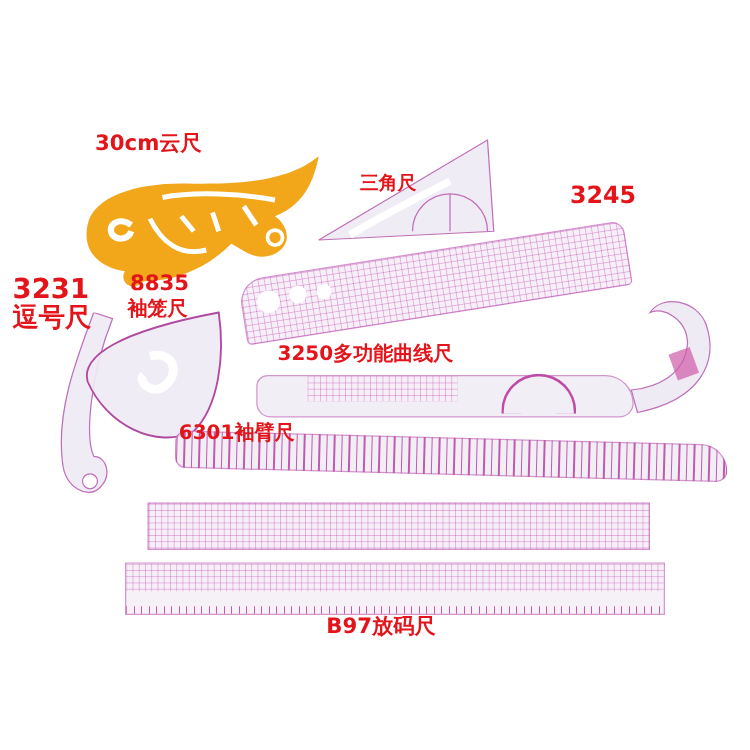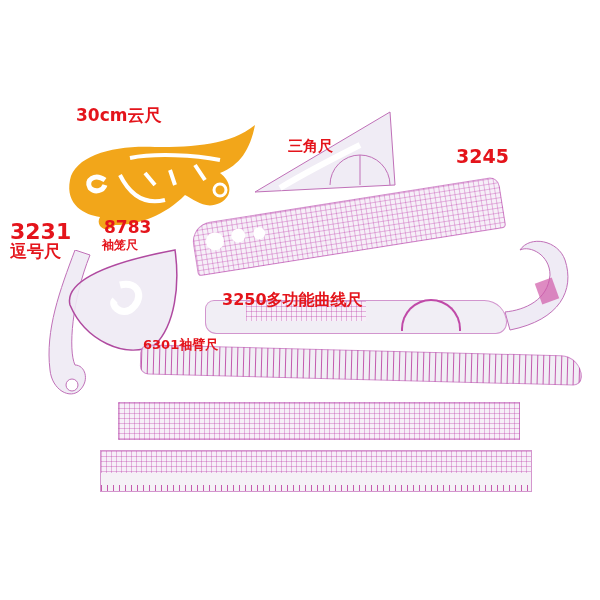--- a/index.html
+++ b/index.html
@@ -72,18 +72,19 @@
 
   <div class="ruler" style="left:100px;top:450px;width:430px;height:40px;background:rgba(244,240,246,0.95);">
     <div class="grid-pink" style="position:absolute;left:0;top:0;width:100%;height:22px;"></div>
     <div class="tick-band" style="position:absolute;left:0;bottom:0;width:100%;height:6px;"></div>
   </div>
 
   <div class="label" style="left:76px;top:107px;font-size:17px;">30cm云尺</div>
   <div class="label" style="left:288px;top:139px;font-size:15px;">三角尺</div>
   <div class="label" style="left:412px;top:147px;font-size:19px;margin-left:44px;">3245</div>
   <div class="label" style="left:10px;top:220px;font-size:22px;">3231</div>
-  <div class="label" style="left:10px;top:243px;font-size:17px;">逗号尺</div>
-  <div class="label" style="left:104px;top:219px;font-size:17px;">8783</div>
-  <div class="label" style="left:102px;top:239px;font-size:12px;">袖笼尺</div>
-  <div class="label" style="left:222px;top:292px;font-size:16px;text-align:center;">3250多功能曲线尺</div>
-  <div class="label" style="left:143px;top:338px;font-size:13px;">6301袖臂尺</div>
+  <div class="label" style="left:10px;top:243px;font-size:21px;">逗号尺</div>
+  <div class="label" style="left:104px;top:219px;font-size:17px;">8835</div>
+  <div class="label" style="left:102px;top:239px;font-size:16px;">袖笼尺</div>
+  <div class="label" style="left:222px;top:275px;font-size:16px;text-align:center;">3250多功能曲线尺</div>
+  <div class="label" style="left:143px;top:338px;font-size:16px;">6301袖臂尺</div>
+  <div class="label" style="left:261px;top:493px;font-size:17px;">B97放码尺</div>
 </div>
 
 </body></html>

